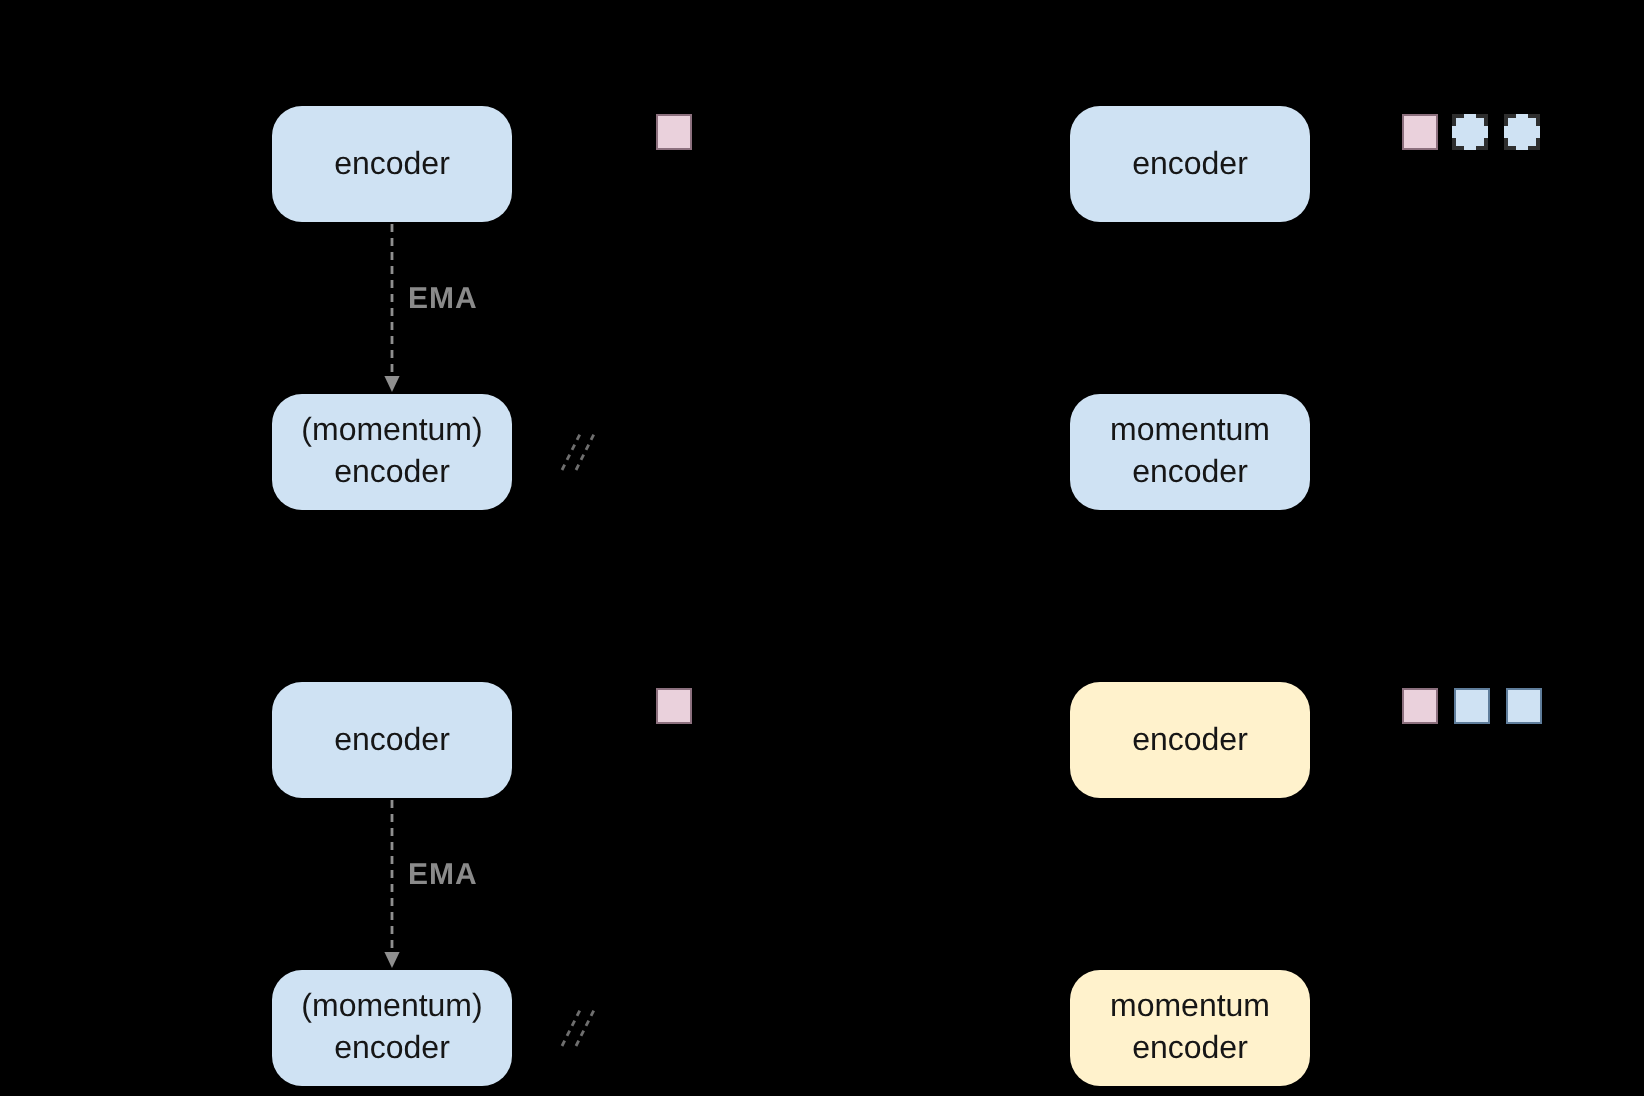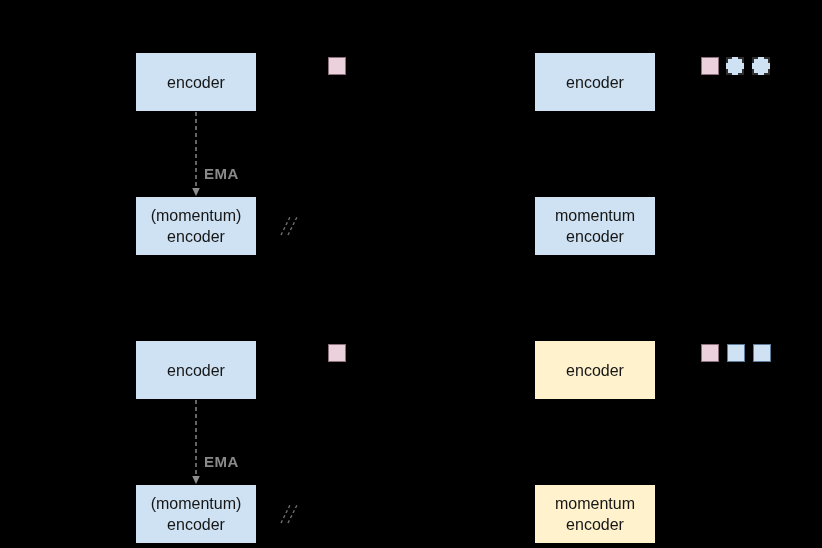--- a/index.html
+++ b/index.html
@@ -8,21 +8,21 @@
     width: 822px;
     height: 548px;
     background: var(--background, #000);
     overflow: hidden;
     font-family: "Liberation Sans", "DejaVu Sans", sans-serif;
   }
   .box {
     position: absolute;
     width: 120px;
     height: 58px;
-    border-radius: 0;
+    border-radius: 15px;
     display: flex;
     flex-direction: column;
     align-items: center;
     justify-content: center;
     font-size: 16px;
     line-height: 21px;
     color: var(--box-text, #161616);
     text-align: center;
   }
   .box-blue   { background: var(--encoder-blue, #cfe2f3); }
@@ -44,21 +44,20 @@
   .token-blue-solid {
     background: var(--token-blue, #cfe2f3);
     border: 1px solid var(--token-blue-border, #5f7d9b);
   }
   .ema-label {
     position: absolute;
     font-size: 15px;
     font-weight: 600;
     letter-spacing: 0.5px;
     color: var(--label-gray, #8a8a8a);
-    margin-top: 24px;
   }
   svg.arrow, svg.stopgrad { position: absolute; overflow: visible; }
 </style>
 </head>
 <body>
 
 <div id="canvas">
 
   <div class="box box-blue" style="left:136px; top:53px;">
     <span>encoder</span>

